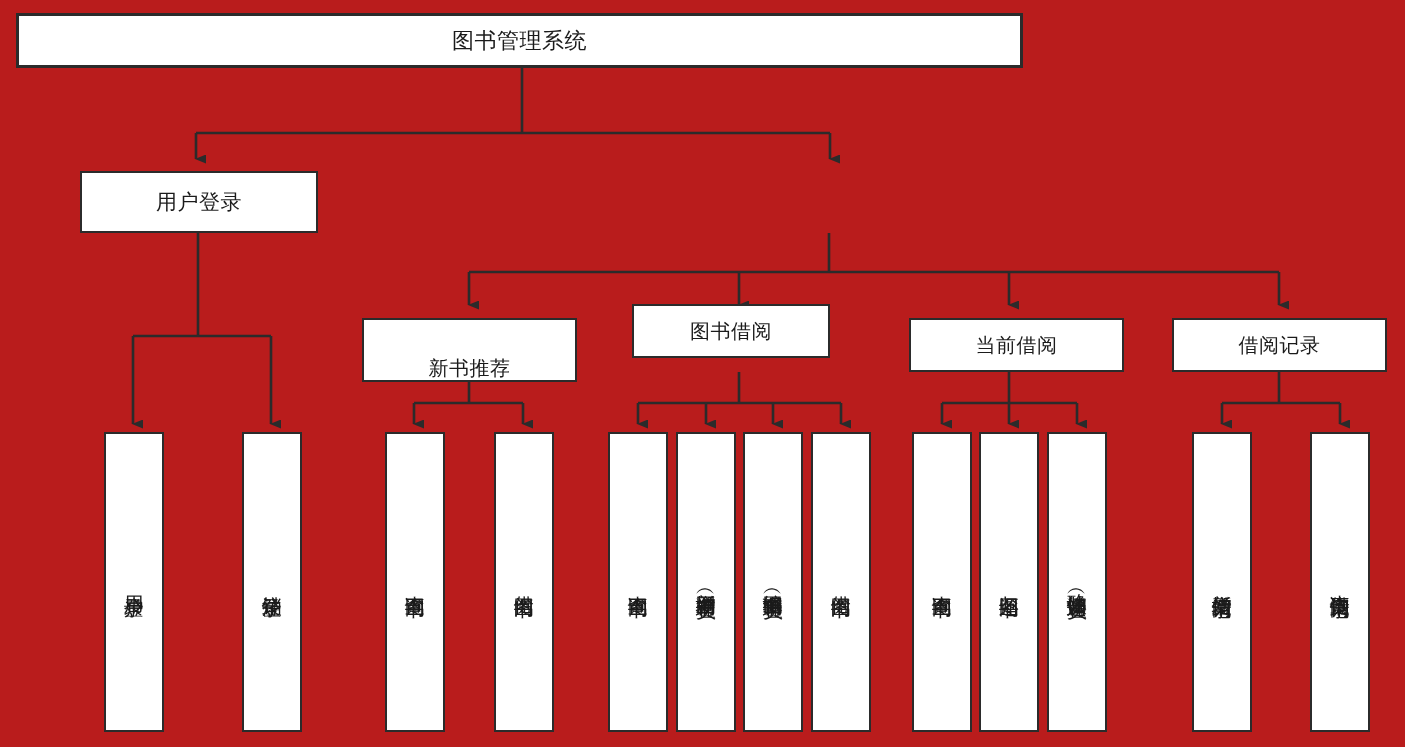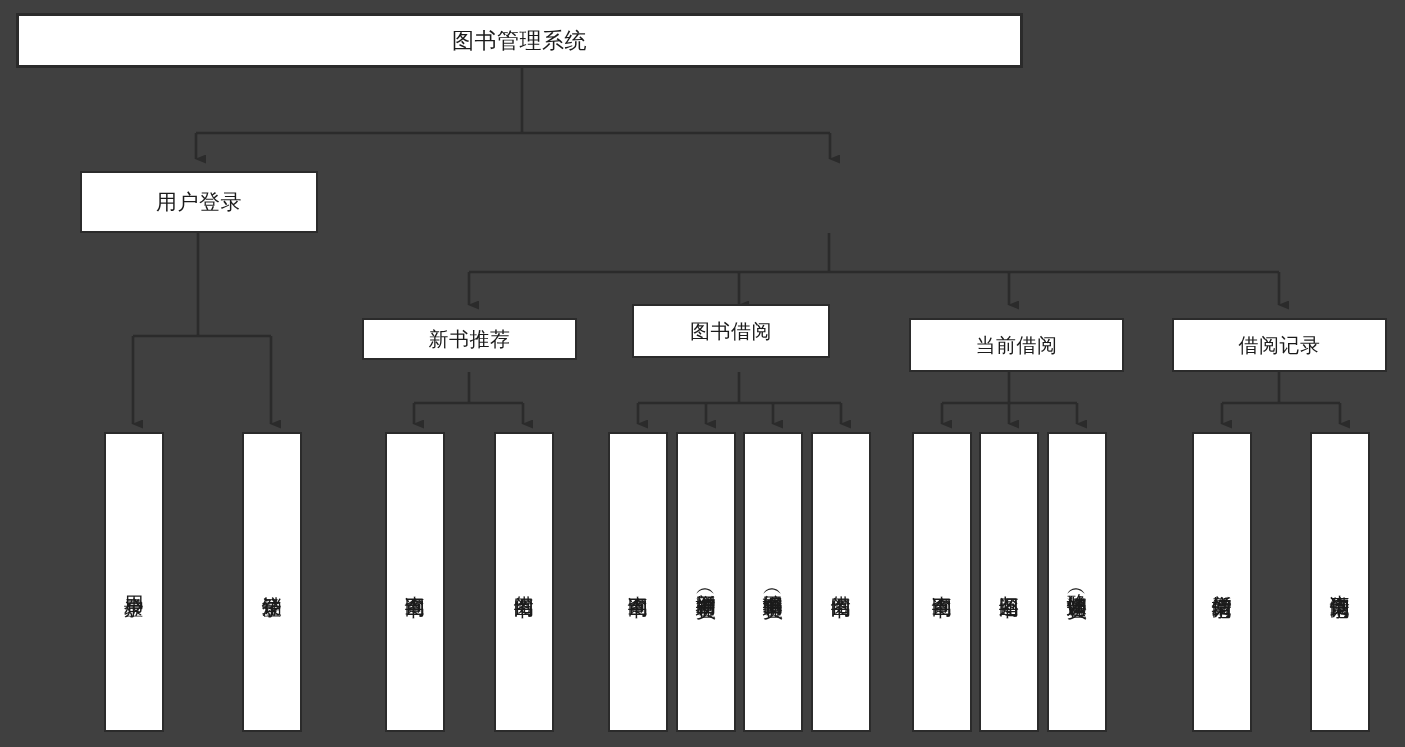--- a/index.html
+++ b/index.html
@@ -8,21 +8,21 @@
     padding: 0;
     background: #ffffff;
   }
   body {
     font-family: "DejaVu Sans", "Liberation Sans", sans-serif;
   }
   #canvas {
     position: relative;
     width: 1405px;
     height: 747px;
-    background: #404040;
+    background: #b91c1c;
     overflow: hidden;
   }
   svg.wires {
     position: absolute;
     left: 0;
     top: 0;
     width: 1405px;
     height: 747px;
     pointer-events: none;
   }
@@ -138,21 +138,21 @@
 
   <div class="node root" style="left:16px; top:13px; width:1007px; height:55px;">
     <span class="node-label">图书管理系统</span>
   </div>
 
   <div class="node level2" style="left:80px; top:171px; width:238px; height:62px;">
     <span class="node-label">用户登录</span>
   </div>
 
 
-  <div class="node level3" style="left:362px; top:318px; width:215px; height:42px;">
+  <div class="node level3" style="left:362px; top:318px; width:215px; height:64px;align-items:flex-end;">
     <span class="node-label">新书推荐</span>
   </div>
 
   <div class="node level3" style="left:632px; top:304px; width:198px; height:54px;">
     <span class="node-label">图书借阅</span>
   </div>
 
   <div class="node level3" style="left:902px; top:318px; width:215px; height:54px;margin-left:7px;">
     <span class="node-label">当前借阅</span>
   </div>

